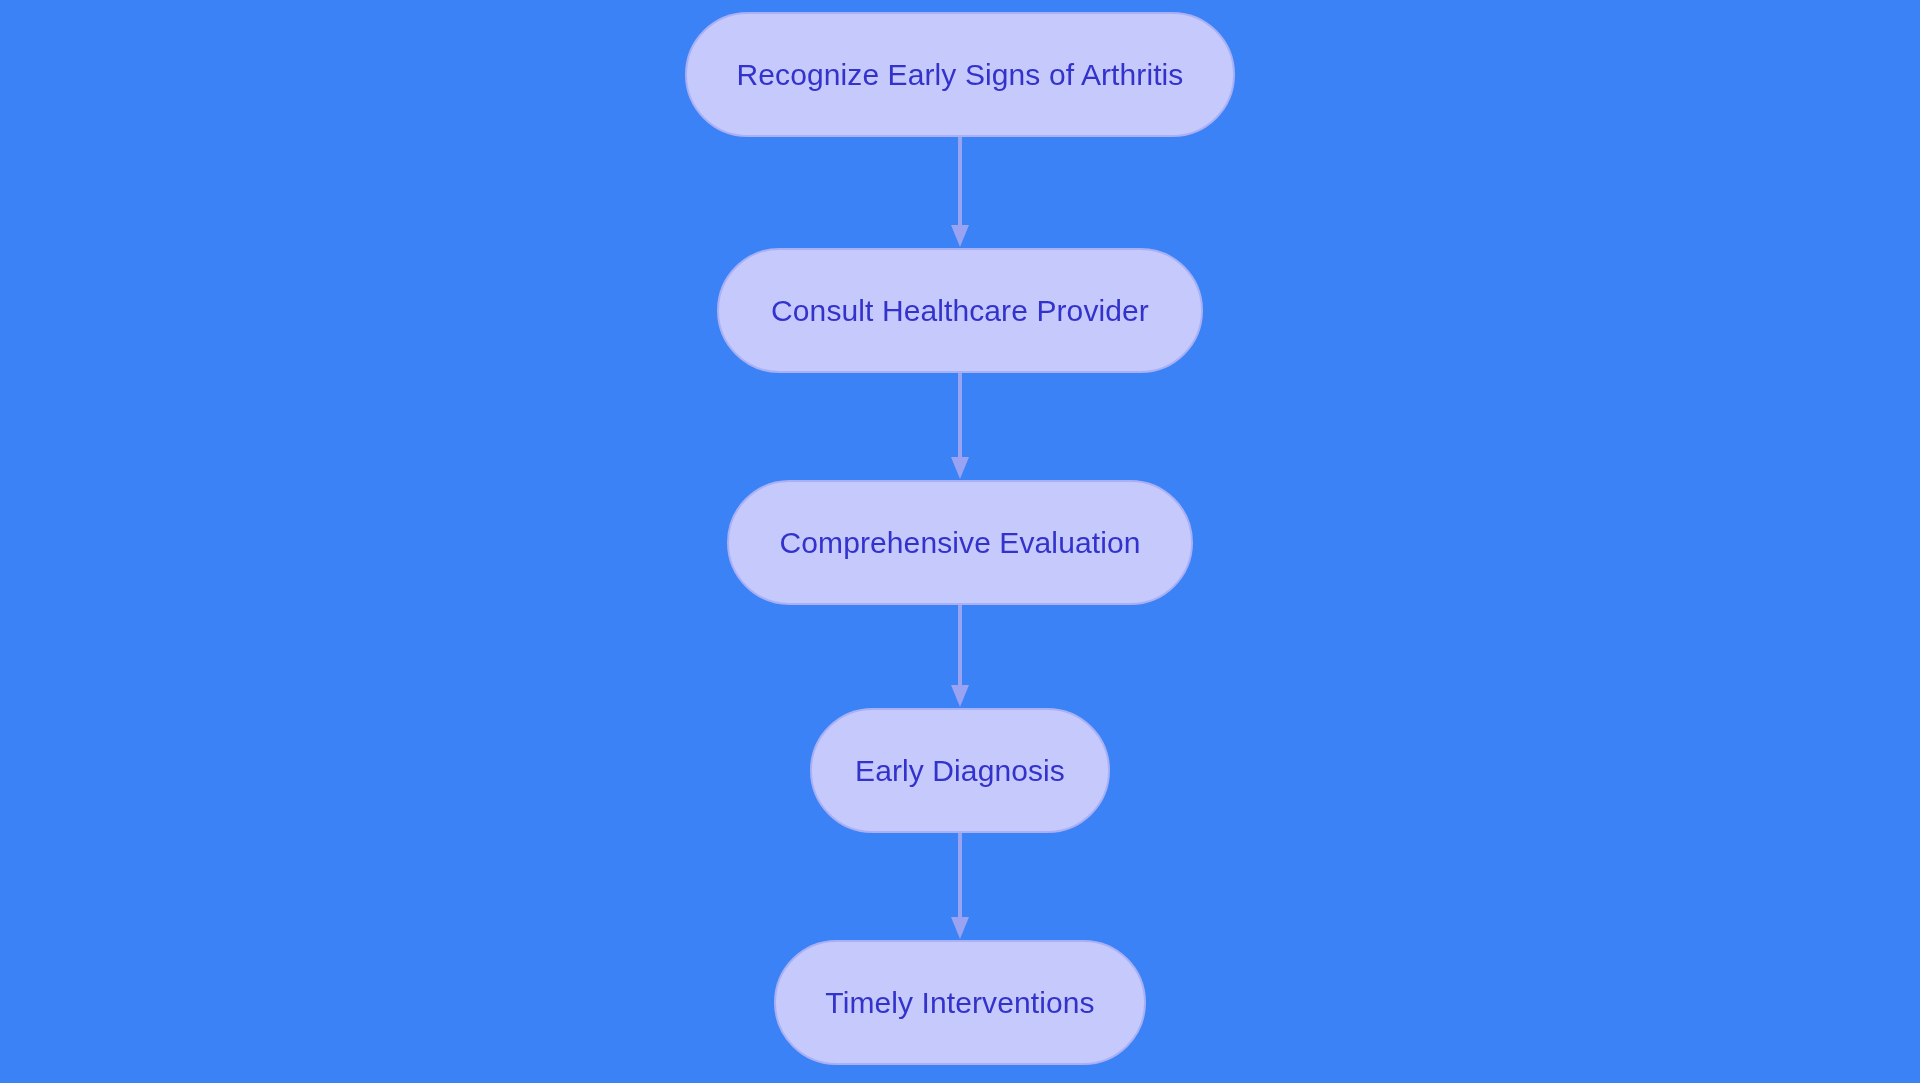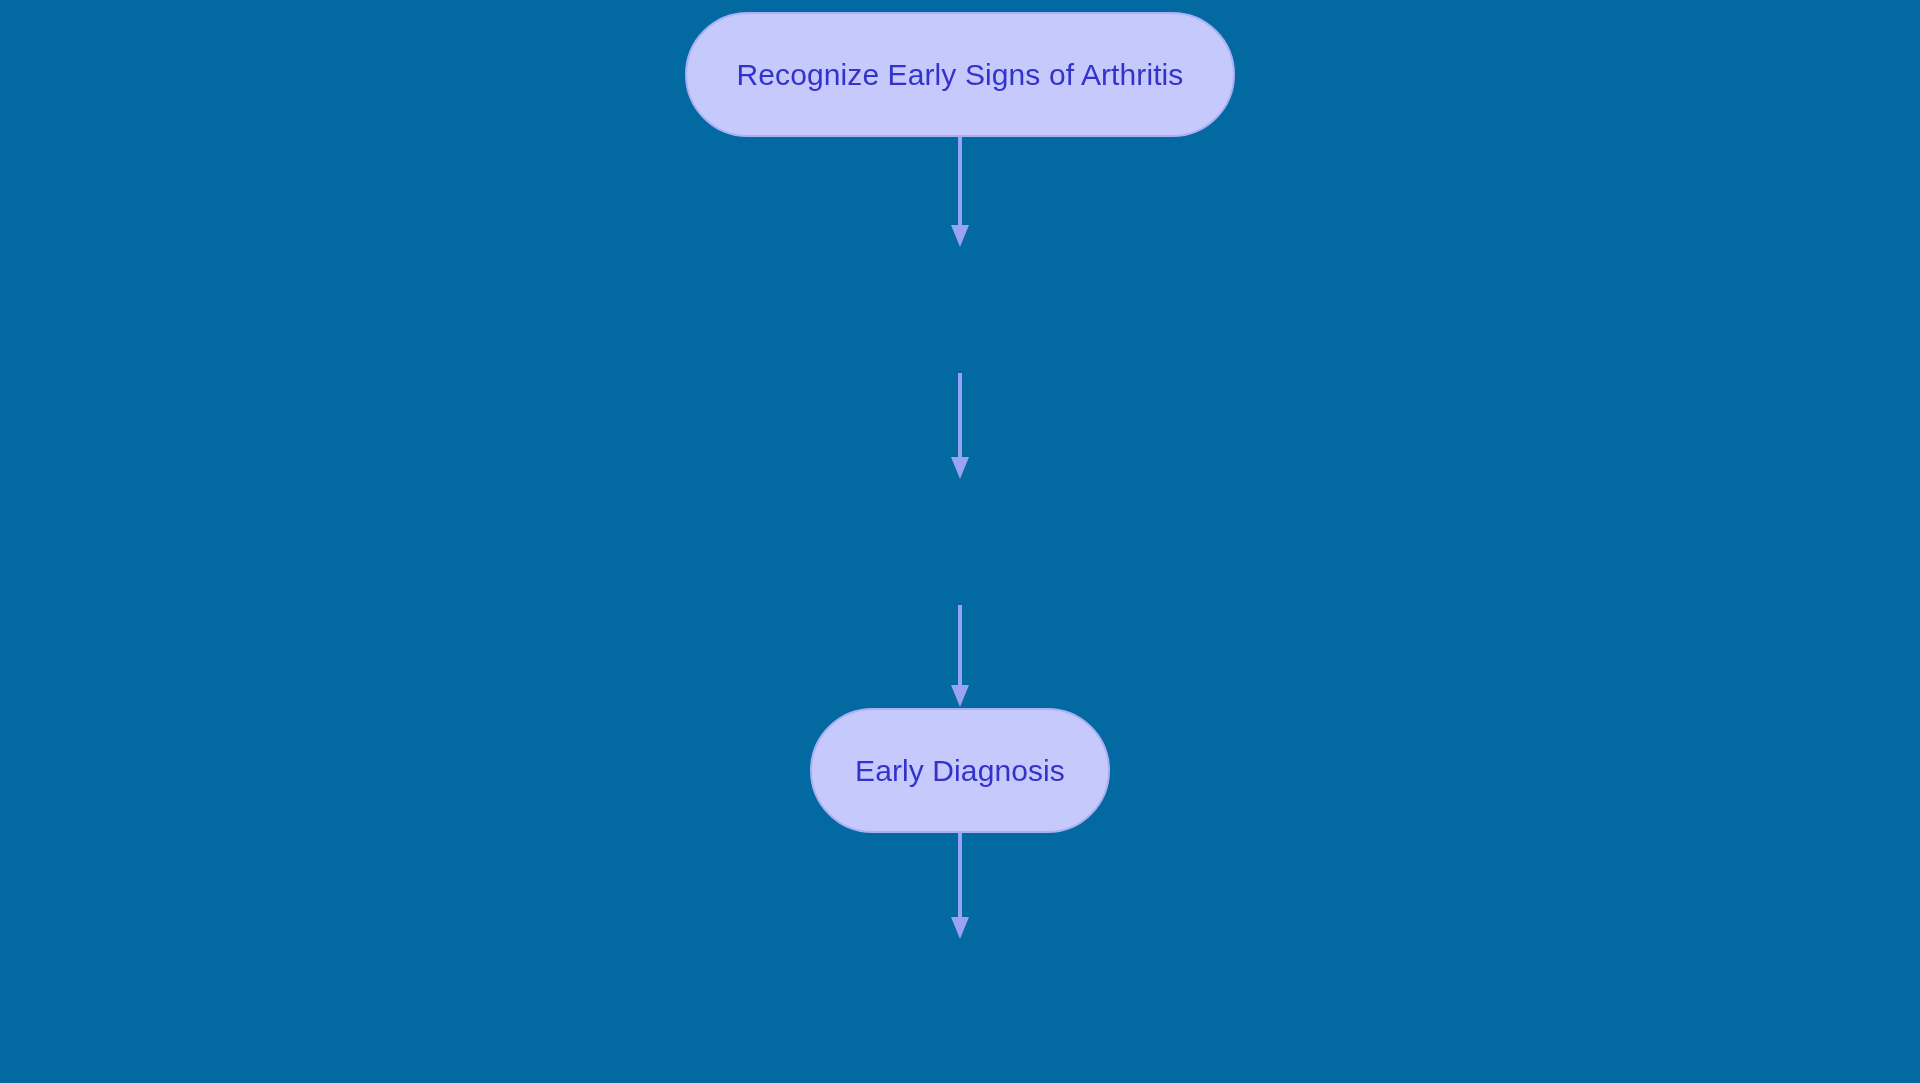--- a/index.html
+++ b/index.html
@@ -13,21 +13,21 @@
     width: 1920px;
     height: 1083px;
     overflow: hidden;
     font-family: "Liberation Sans", sans-serif;
   }
 
   #flowchart {
     position: relative;
     width: 1920px;
     height: 1083px;
-    background: #0369a1;
+    background: #3b82f6;
   }
 
   
   .node {
     position: absolute;
     box-sizing: border-box;
     display: flex;
     align-items: center;
     justify-content: center;
     background: #c6c9fb;
@@ -91,41 +91,50 @@
     <span class="node-label">Recognize Early Signs of Arthritis</span>
   </div>
 
   <div class="connector" id="edge-0">
     <svg width="40" height="111" viewBox="0 0 40 111" xmlns="http://www.w3.org/2000/svg" aria-hidden="true">
       <line class="connector-line" x1="20" y1="0" x2="20" y2="89"></line>
       <polygon class="connector-head" points="11,88 29,88 20,110"></polygon>
     </svg>
   </div>
 
+  <div class="node" id="node-1">
+    <span class="node-label">Consult Healthcare Provider</span>
+  </div>
 
   <div class="connector" id="edge-1">
     <svg width="40" height="107" viewBox="0 0 40 107" xmlns="http://www.w3.org/2000/svg" aria-hidden="true">
       <line class="connector-line" x1="20" y1="0" x2="20" y2="85"></line>
       <polygon class="connector-head" points="11,84 29,84 20,106"></polygon>
     </svg>
   </div>
 
+  <div class="node" id="node-2">
+    <span class="node-label">Comprehensive Evaluation</span>
+  </div>
 
   <div class="connector" id="edge-2">
     <svg width="40" height="103" viewBox="0 0 40 103" xmlns="http://www.w3.org/2000/svg" aria-hidden="true">
       <line class="connector-line" x1="20" y1="0" x2="20" y2="81"></line>
       <polygon class="connector-head" points="11,80 29,80 20,102"></polygon>
     </svg>
   </div>
 
   <div class="node" id="node-3">
     <span class="node-label">Early Diagnosis</span>
   </div>
 
   <div class="connector" id="edge-3">
     <svg width="40" height="107" viewBox="0 0 40 107" xmlns="http://www.w3.org/2000/svg" aria-hidden="true">
       <line class="connector-line" x1="20" y1="0" x2="20" y2="85"></line>
       <polygon class="connector-head" points="11,84 29,84 20,106"></polygon>
     </svg>
   </div>
 
+  <div class="node" id="node-4">
+    <span class="node-label">Timely Interventions</span>
+  </div>
 
 </div>
 
 </body></html>

